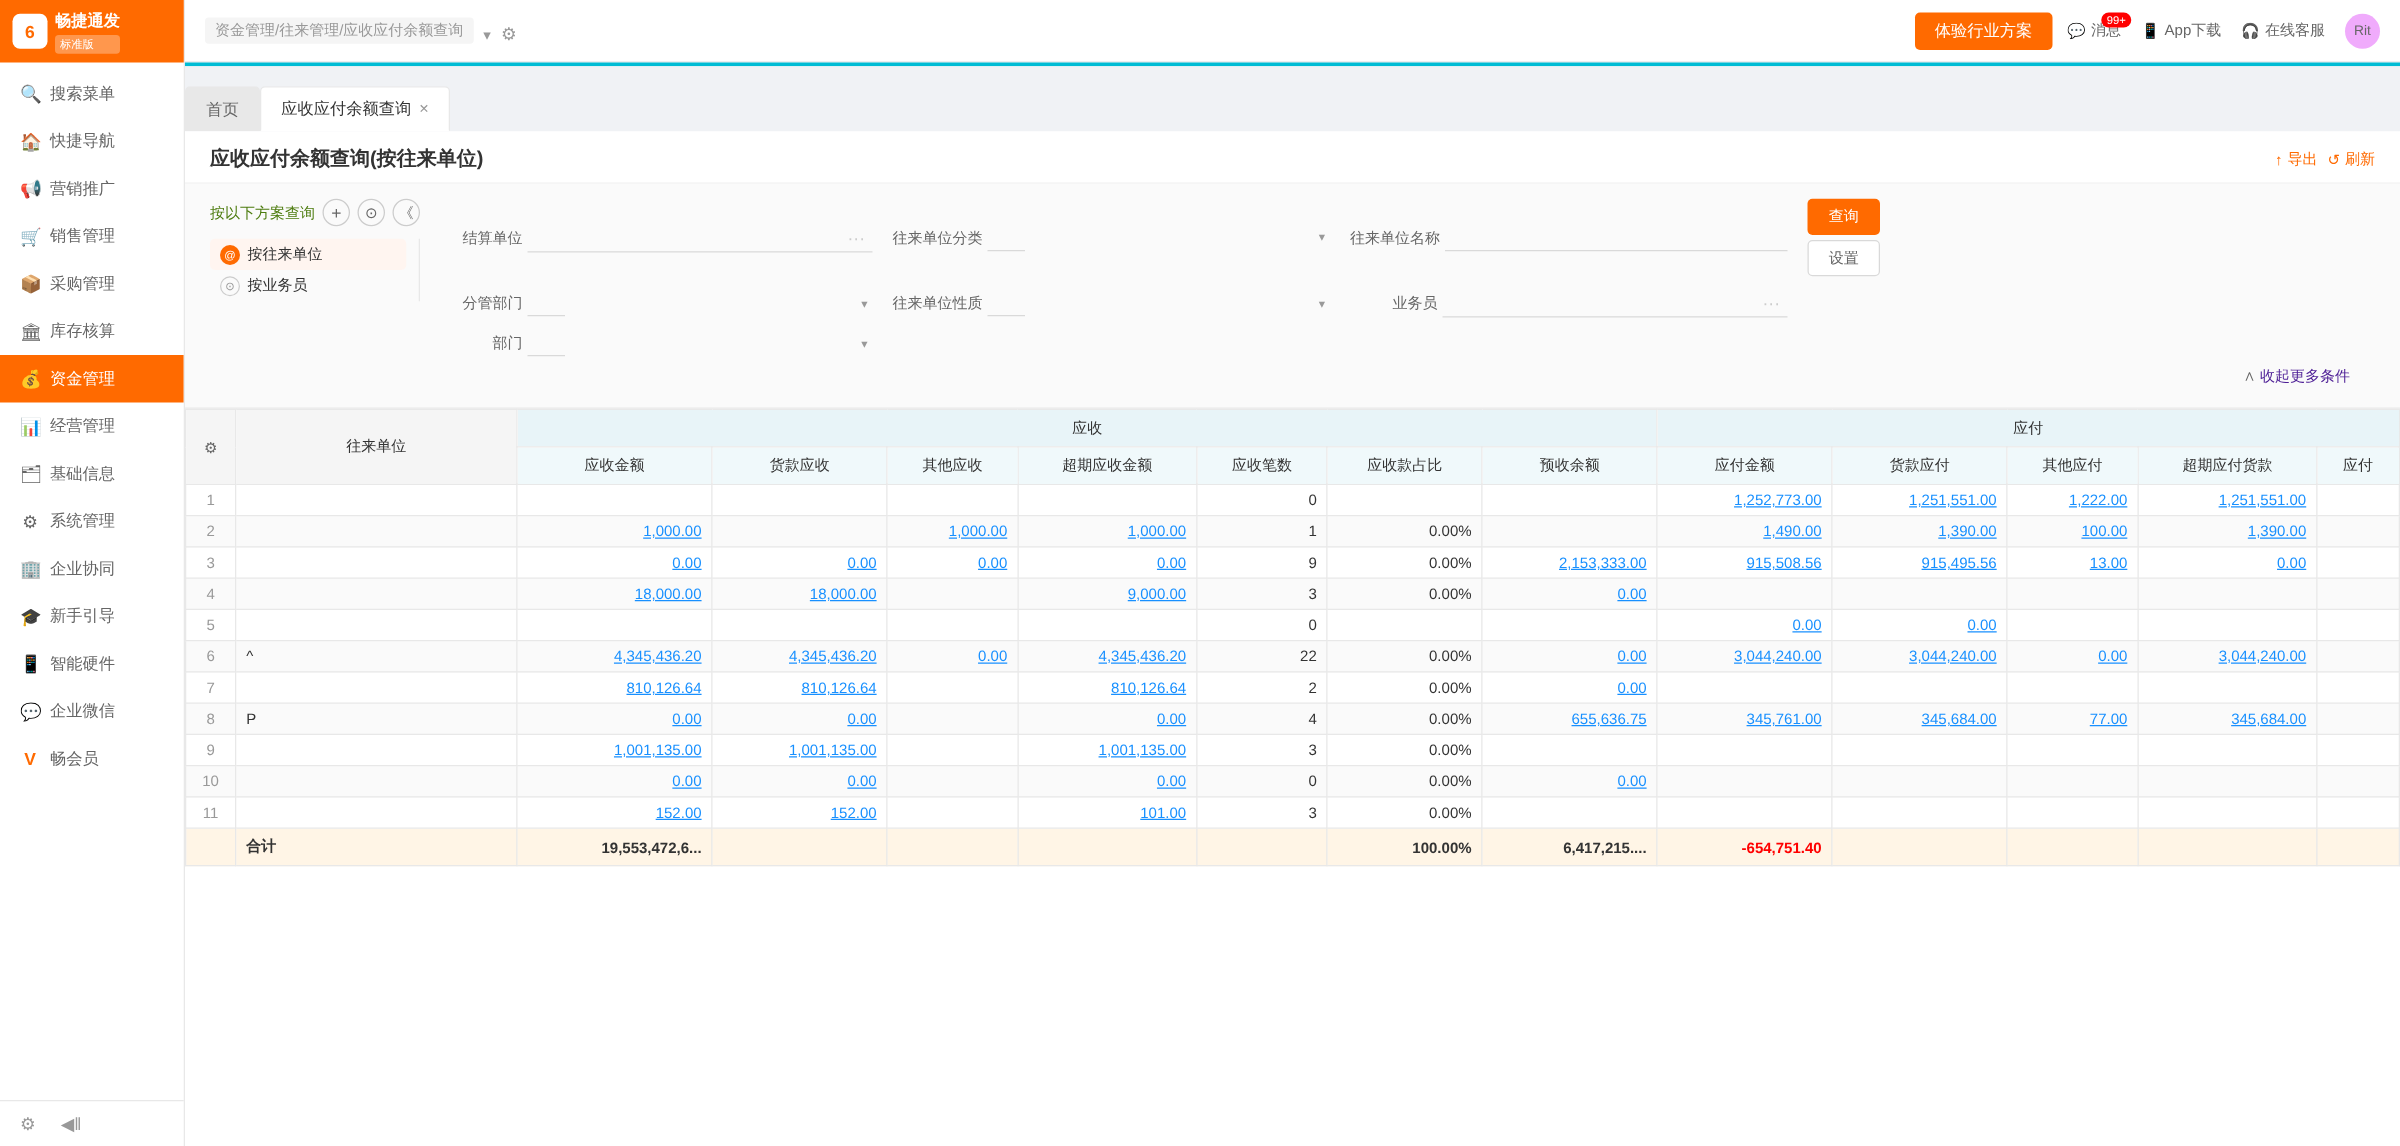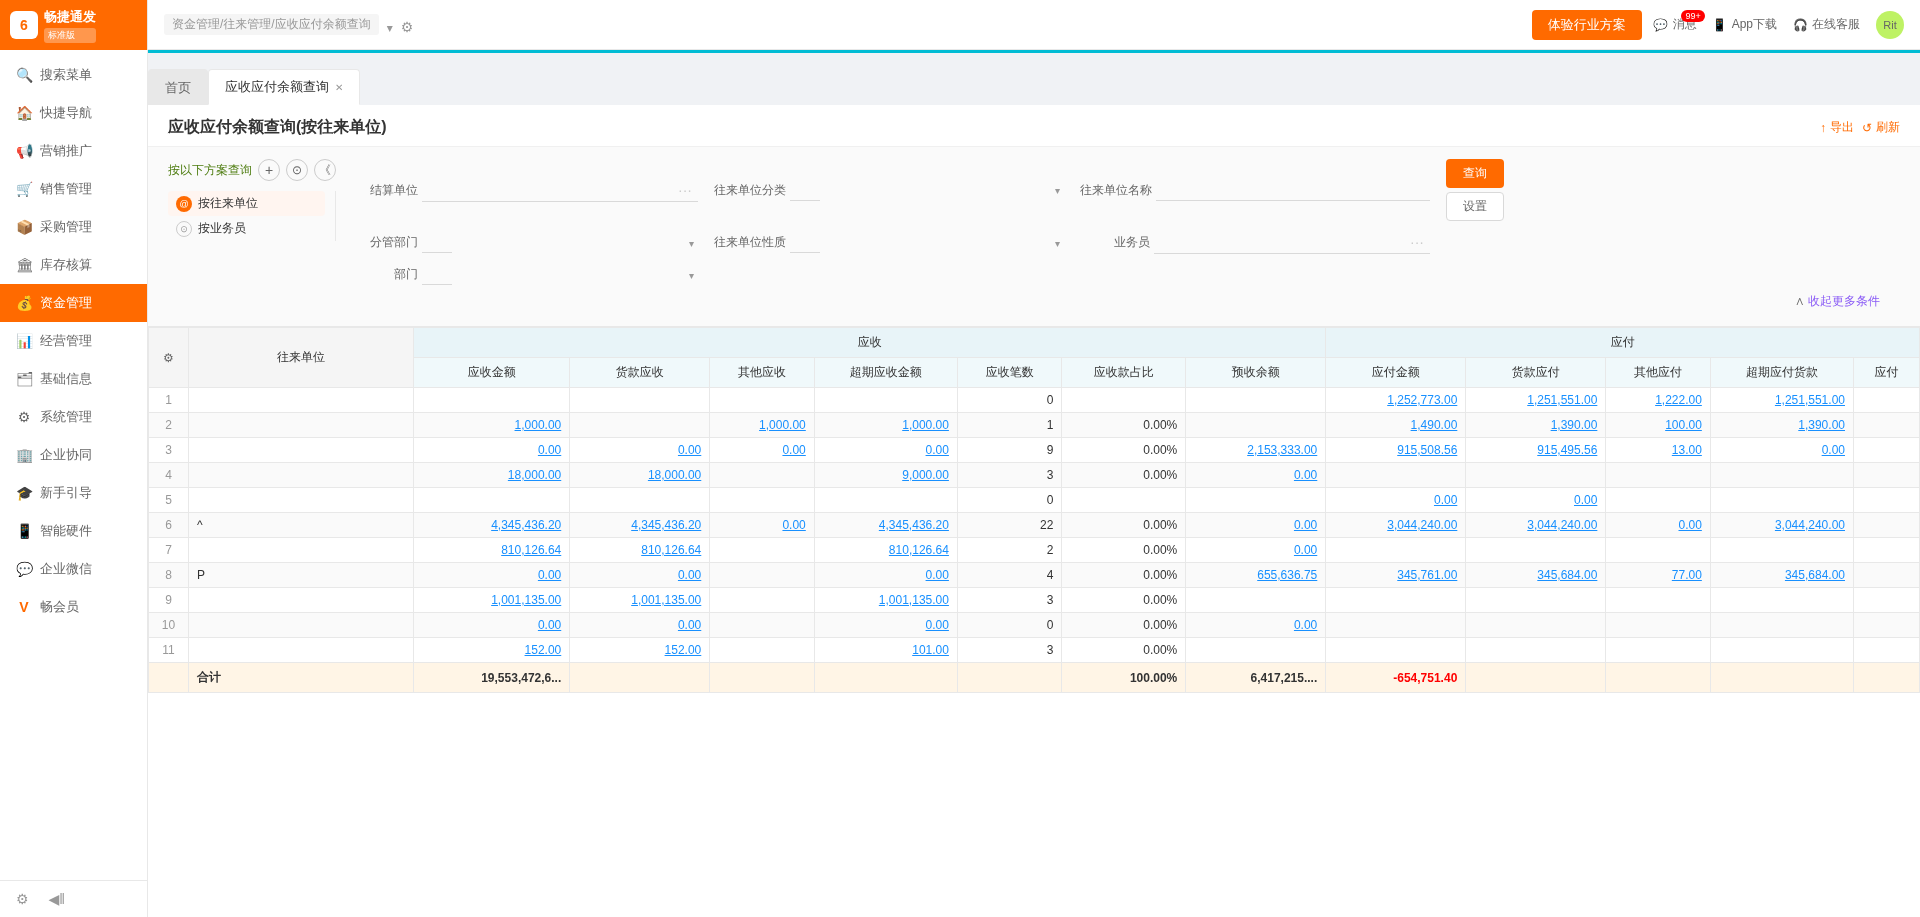--- a/index.html
+++ b/index.html
@@ -22,21 +22,21 @@
     .main { flex: 1; display: flex; flex-direction: column; overflow: hidden; }
 
     
     .top-header { height: 50px; background: #fff; display: flex; align-items: center; padding: 0 16px; border-bottom: 1px solid #e8e8e8; gap: 12px; flex-shrink: 0; }
     .breadcrumb-area { flex: 1; display: flex; align-items: flex-end; gap: 8px; }
     .breadcrumb-path { color: #999; font-size: 12px; background: #f5f5f5; padding: 2px 8px; border-radius: 3px; }
     .header-btn-industry { background: #ff6a00; color: #fff; border: none; padding: 6px 16px; border-radius: 4px; cursor: pointer; font-size: 13px; }
     .header-right { display: flex; align-items: center; gap: 16px; }
     .header-right-item { display: flex; align-items: center; gap: 4px; color: #666; font-size: 12px; cursor: pointer; position: relative; }
     .badge { position: absolute; top: -6px; right: -8px; background: #f00; color: #fff; font-size: 9px; border-radius: 8px; padding: 1px 4px; min-width: 16px; text-align: center; }
-    .user-avatar { width: 28px; height: 28px; background: #bef264; border-radius: 50%; display: flex; align-items: center; justify-content: center; font-size: 11px; color: #666; }
+    .user-avatar { width: 28px; height: 28px; background: #f0abfc; border-radius: 50%; display: flex; align-items: center; justify-content: center; font-size: 11px; color: #666; }
 
     
     .tabs-bar { height: 52px; background: #f0f2f5; display: flex; align-items: flex-end; padding: 0 0 0 0; flex-shrink: 0; border-bottom: none; }
     .tab { height: 36px; padding: 0 16px; display: flex; align-items: center; gap: 6px; cursor: pointer; font-size: 13px; border-radius: 4px 4px 0 0; border: 1px solid #e8e8e8; border-bottom: none; }
     .tab.home { background: #e8e8e8; color: #666; }
     .tab.active { background: #fff; color: #333; border-bottom: 1px solid #fff; }
     .tab-close { color: #999; font-size: 10px; cursor: pointer; }
 
     
     .page-area { flex: 1; background: #fff; overflow: hidden; display: flex; flex-direction: column; }
@@ -293,21 +293,21 @@
             <div class="filter-item">
               <span class="filter-item-label">部门</span>
               <div class="select-wrapper" style="flex:1;">
                 <select class="filter-select">
                   <option value=""></option>
                 </select>
               </div>
             </div>
           </div>
           <div class="collapse-more" style="text-align:right;padding-right:20px;">
-            ∧ <span style="color:#8b5cf6;">收起更多条件</span>
+            ∧ <span style="color:#4c1d95;">收起更多条件</span>
           </div>
         </div>
       </div>
     </div>
 
     <div class="table-area">
       <table>
         <thead>
           <tr>
             <th rowspan="2" style="width:40px;">

